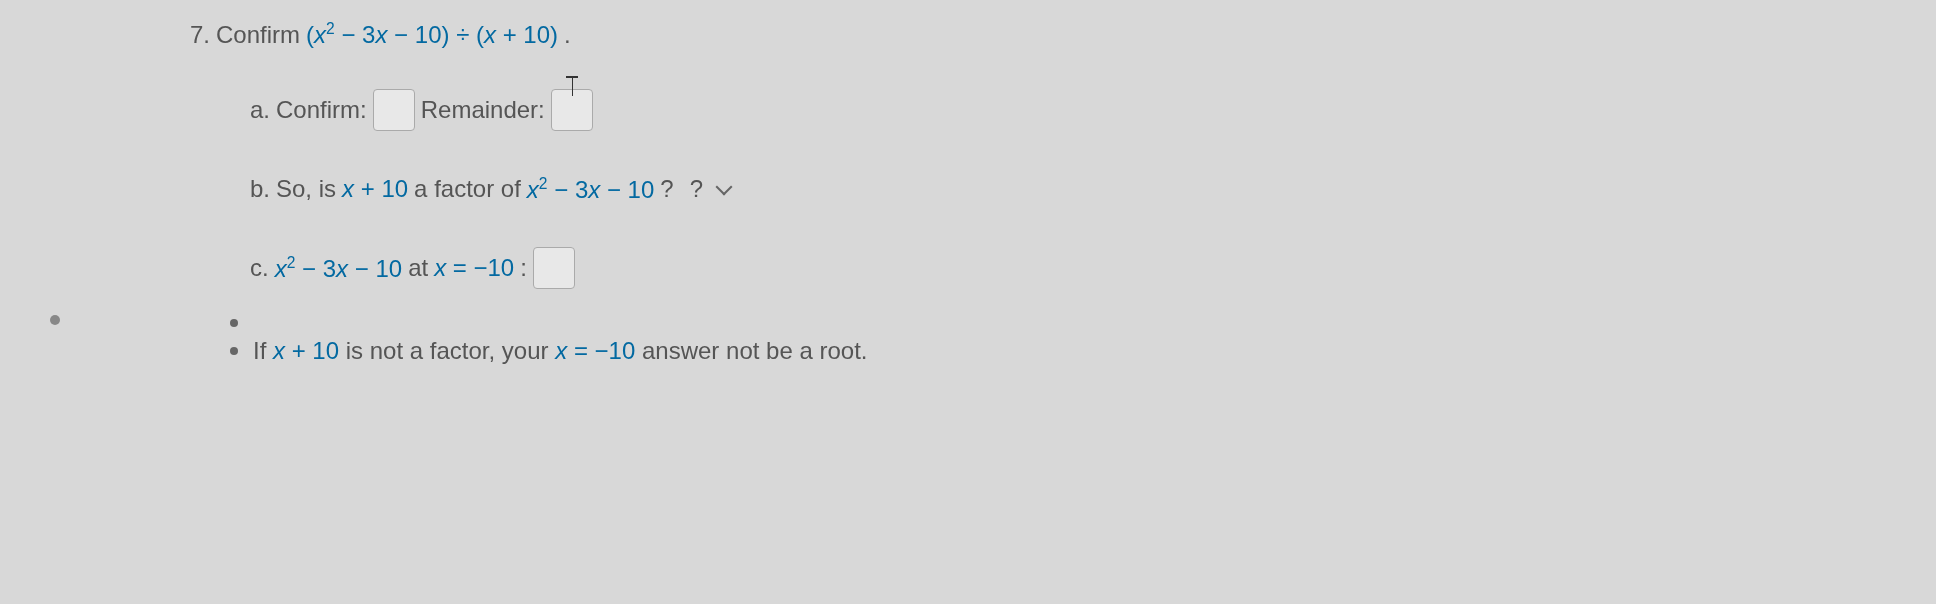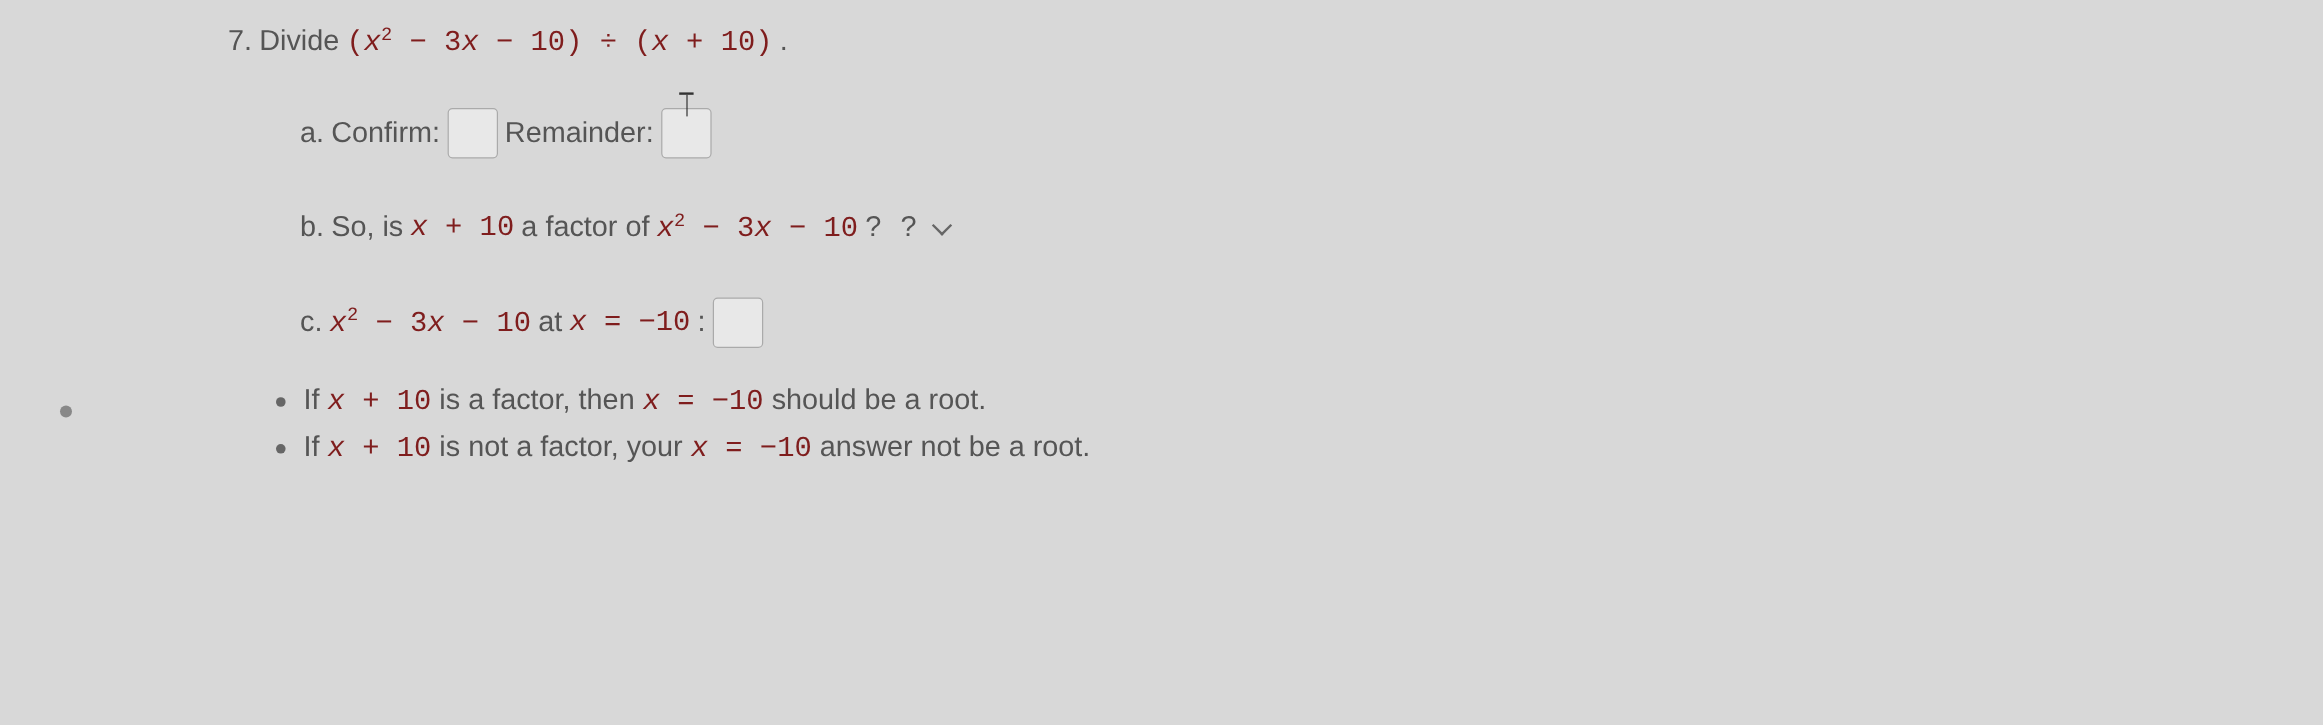--- a/index.html
+++ b/index.html
@@ -13,22 +13,22 @@
       padding: 20px 20px 20px 190px;
       font-size: 24px;
       color: #555;
       position: relative;
     }
     .question-number {
       color: #555;
       display: inline;
     }
     .math-expr {
-      color: #7f1d1d;
-      font-family: Liberation Mono, monospace;
+      color: #0369a1;
+      font-family: Liberation Sans, sans-serif;
       font-style: italic;
     }
     .row {
       margin-bottom: 30px;
       display: flex;
       align-items: center;
       flex-wrap: wrap;
       gap: 6px;
     }
     .row-a {
@@ -126,21 +126,21 @@
       border-radius: 50%;
     }
   </style>
 </head>
 <body>
 
 <div class="left-dot"></div>
 
 <div class="row">
   <span class="question-number">7.</span>
-  <span>Divide</span>
+  <span>Confirm</span>
   <span class="math-expr">
     <span class="not-italic">(</span><span>x</span><span class="sup not-italic">2</span> <span class="not-italic">− 3</span><span>x</span> <span class="not-italic">− 10) ÷ (</span><span>x</span> <span class="not-italic">+ 10)</span>
   </span>
     <span>.</span>
 </div>
 
 <div class="row row-a">
   <span>a.</span>
   <span>Confirm:</span>
   <span class="input-box"></span>
@@ -166,27 +166,20 @@
   <span class="math-expr"><span>x</span><span class="sup not-italic">2</span> <span class="not-italic">− 3</span><span>x</span> <span class="not-italic">− 10</span></span>
   <span>at</span>
   <span class="math-expr"><span>x</span> <span class="not-italic">= −10</span></span>
     <span>:</span>
   <span class="input-box"></span>
 </div>
 
 <div class="bullet-list">
   <div class="bullet-item">
     <span class="bullet"></span>
-    <span>
-      <span>If</span>
-      <span class="math-expr"><span>x</span> <span class="not-italic">+ 10</span></span>
-      <span>is a factor, then</span>
-      <span class="math-expr"><span>x</span> <span class="not-italic">= −10</span></span>
-      <span>should be a root.</span>
-    </span>
   </div>
   <div class="bullet-item">
     <span class="bullet"></span>
     <span>
       <span>If</span>
       <span class="math-expr"><span>x</span> <span class="not-italic">+ 10</span></span>
       <span>is</span>
       <span class="em-not">not</span>
       <span>a factor, your</span>
       <span class="math-expr"><span>x</span> <span class="not-italic">= −10</span></span>

